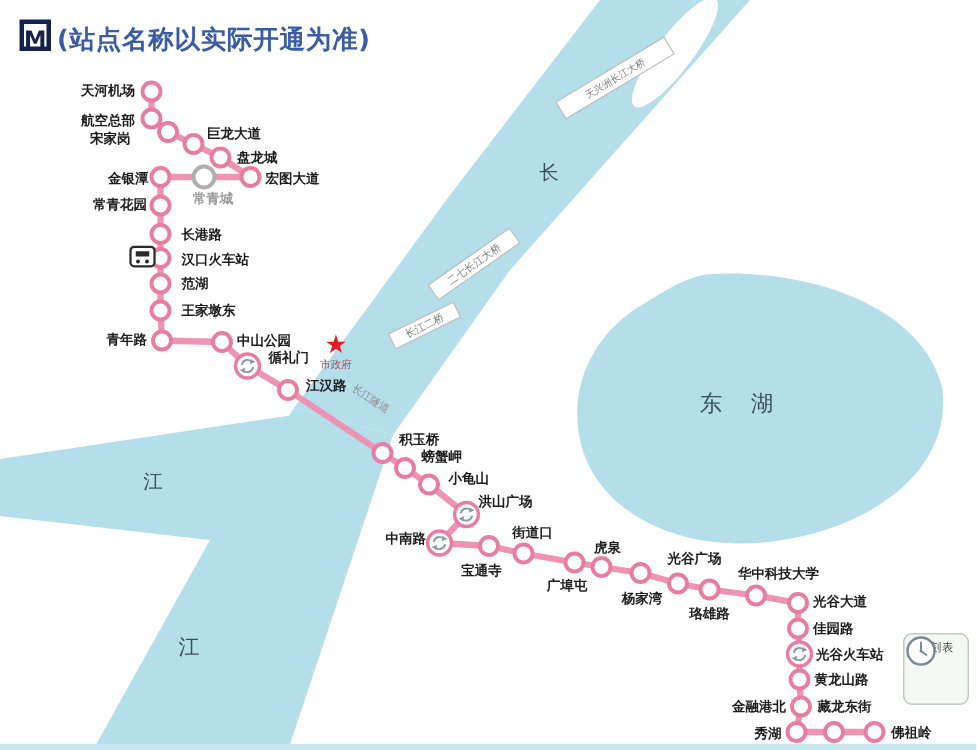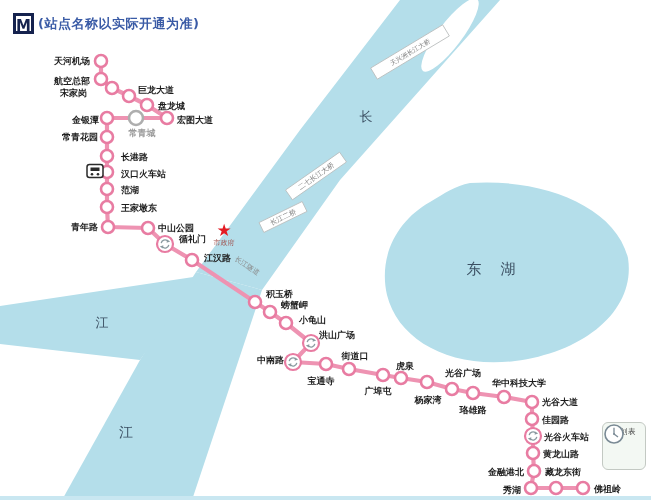--- a/index.html
+++ b/index.html
@@ -5,21 +5,21 @@
   html,body{margin:0;padding:0;}
   body{font-family:"DejaVu Sans",sans-serif;}
   .stage{position:relative;width:651px;height:500px;background:#ffffff;overflow:hidden;}
   .stage svg{position:absolute;left:0;top:0;}
   .hdr{position:absolute;left:13px;top:13px;display:flex;align-items:flex-start;z-index:5;}
   .logo{width:21px;height:21px;border:3px solid #15224e;background:#fff;color:#15224e;
         font-weight:bold;font-size:15px;line-height:20px;text-align:center;box-sizing:border-box;}
   .logo i{font-style:normal;}
   .ttl-wrap{margin-left:4px;}
   .ttl{color:#15224e;font-size:19px;font-weight:bold;letter-spacing:0.5px;line-height:21px;}
-  .sub{color:#3a5ba6;font-size:13px;font-weight:bold;margin-top:2px;letter-spacing:0.5px;}
+  .sub{color:#3a5ba6;font-size:17px;font-weight:bold;margin-top:2px;letter-spacing:0.5px;}
   .district{position:absolute;left:237px;top:413px;z-index:4;}
   .district .cn{color:#3c4148;font-size:20px;font-weight:600;letter-spacing:2px;}
   .district .en{color:#9aa0a6;font-size:10px;margin-top:1px;}
   .timetable{position:absolute;left:602px;top:422px;width:44px;height:48px;background:#f3f8f3;
              border:1px solid #c3c9c3;border-radius:6px;z-index:5;text-align:center;cursor:pointer;
              box-sizing:border-box;padding-top:3px;}
   .timetable .lbl{font-size:7.5px;color:#444;margin-top:1px;letter-spacing:0.5px;}
 </style>
 </head>
 <body>

